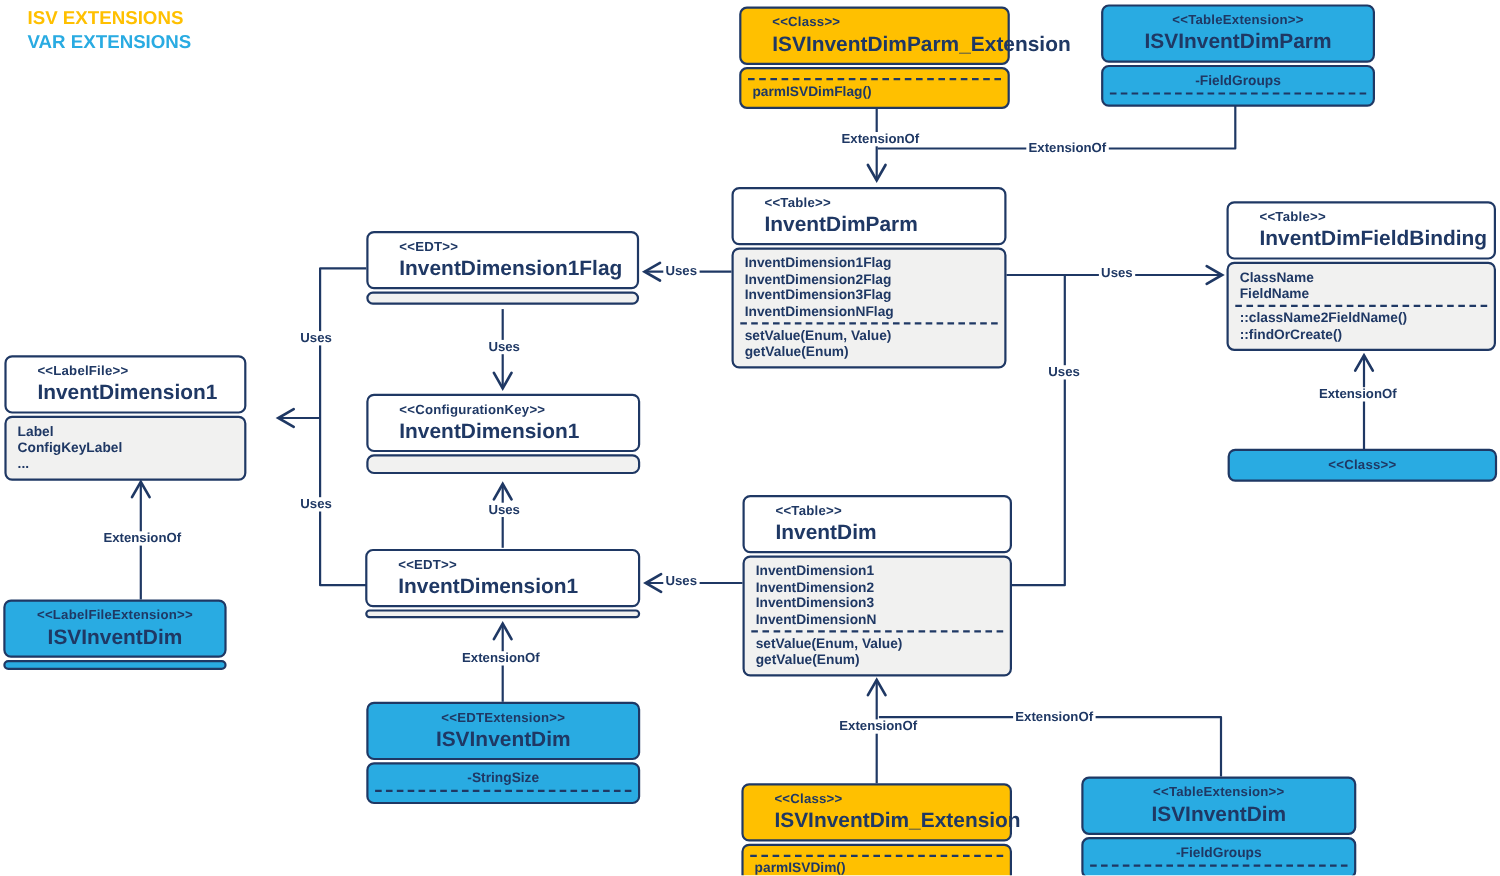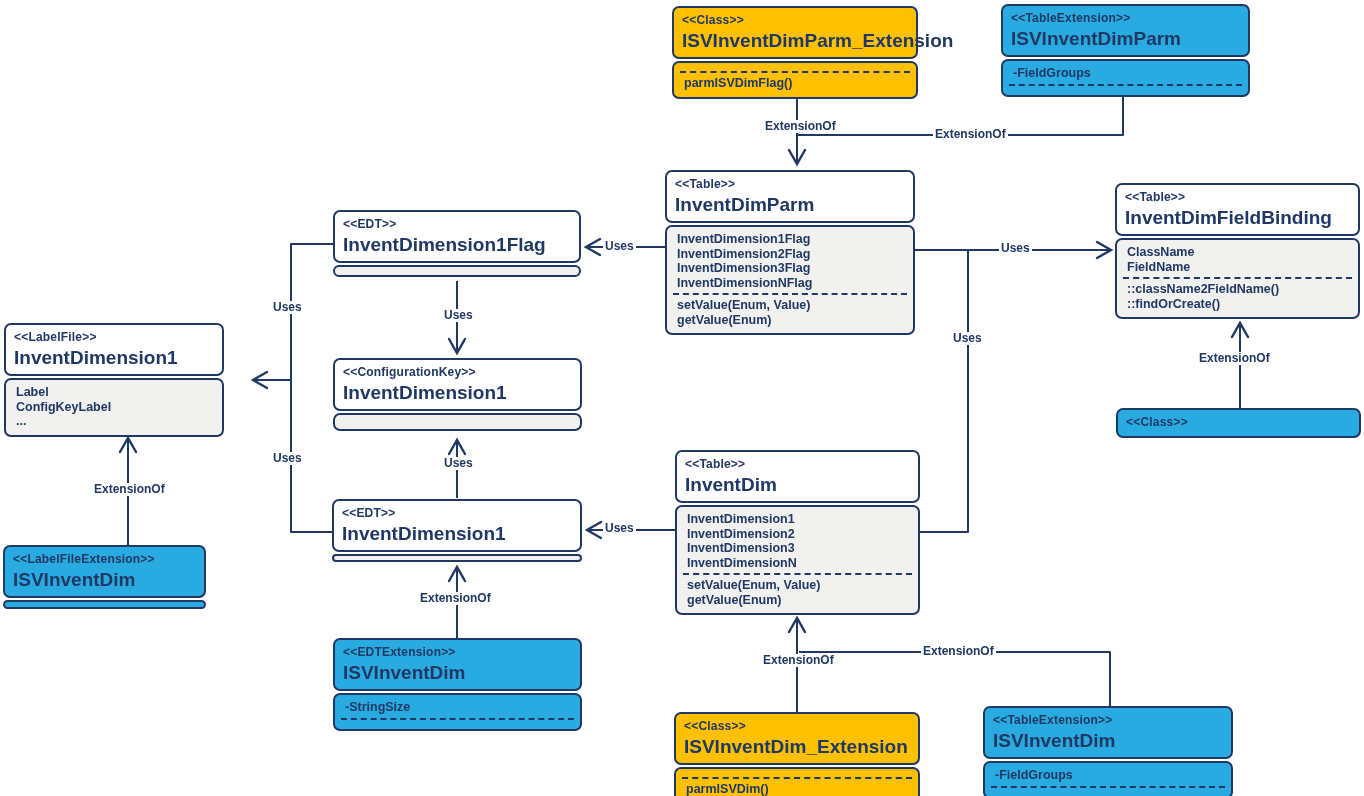--- a/index.html
+++ b/index.html
@@ -6,32 +6,32 @@
   #canvas{position:relative;width:1364px;height:796px;background:#ffffff;overflow:hidden;
           font-family:"Liberation Sans", sans-serif;color:#1F3864;}
   #wires{position:absolute;left:0;top:0;z-index:0;}
   
   .legend{position:absolute;left:25px;top:6px;z-index:2;font-weight:bold;font-size:17px;line-height:22px;}
   .legend .isv{color:#FFC000;}
   .legend .var{color:#29ABE2;}
   
   .node{position:absolute;z-index:1;}
   .head,.body{border:2px solid #1F3864;border-radius:7px;background:#fff;box-sizing:border-box;}
-  .head{padding:5px 8px 7px;}
+  .head{padding:5px 28px 7px;}
   .body{margin-top:2px;padding:5px 10px 6px;}
   .stereo{font-size:12px;font-weight:bold;letter-spacing:.2px;}
   .nm{font-size:19px;font-weight:bold;margin-top:5px;line-height:18px;}
   .nm.wrap{word-break:break-all;}
   .row{font-size:12.5px;font-weight:bold;line-height:14.5px;white-space:nowrap;}
   .sep{border-top:2px dashed #1F3864;margin:3px -4px;}
   
   .std .head{background:#ffffff;}
   .std .body{background:#F1F1F0;}
   .isvbox .head,.isvbox .body{background:#FFC000;}
-  .varbox .head,.varbox .body{background:#29ABE2;}
+  .varbox .head,.varbox .body{background:#29ABE2;text-align:center;}
   .body.empty{padding:0;}
   
   .elabel{position:absolute;z-index:2;font-size:12px;font-weight:bold;color:#1F3864;
           background:#ffffff;padding:0 2px;line-height:13px;white-space:nowrap;}
 </style>
 </head>
 <body>
 
 <div id="canvas">
 
@@ -65,20 +65,24 @@
 
       <path d="M457 638 L457 567" marker-end="url(#arr)"></path>
 
       <path d="M1110 706 L1110 652 L799 652"></path>
       <path d="M797 712 L797 618" marker-end="url(#arr)"></path>
 
       <path d="M1240 410 L1240 323" marker-end="url(#arr)"></path>
     </g>
   </svg>
 
+  <div class="legend">
+    <div class="isv">ISV EXTENSIONS</div>
+    <div class="var">VAR EXTENSIONS</div>
+  </div>
 
   <span class="elabel" style="left:763px;top:120px">ExtensionOf</span>
   <span class="elabel" style="left:933px;top:128px">ExtensionOf</span>
   <span class="elabel" style="left:603px;top:240px">Uses</span>
   <span class="elabel" style="left:999px;top:242px">Uses</span>
   <span class="elabel" style="left:951px;top:332px">Uses</span>
   <span class="elabel" style="left:442px;top:309px">Uses</span>
   <span class="elabel" style="left:271px;top:301px">Uses</span>
   <span class="elabel" style="left:271px;top:452px">Uses</span>
   <span class="elabel" style="left:442px;top:457px">Uses</span>

